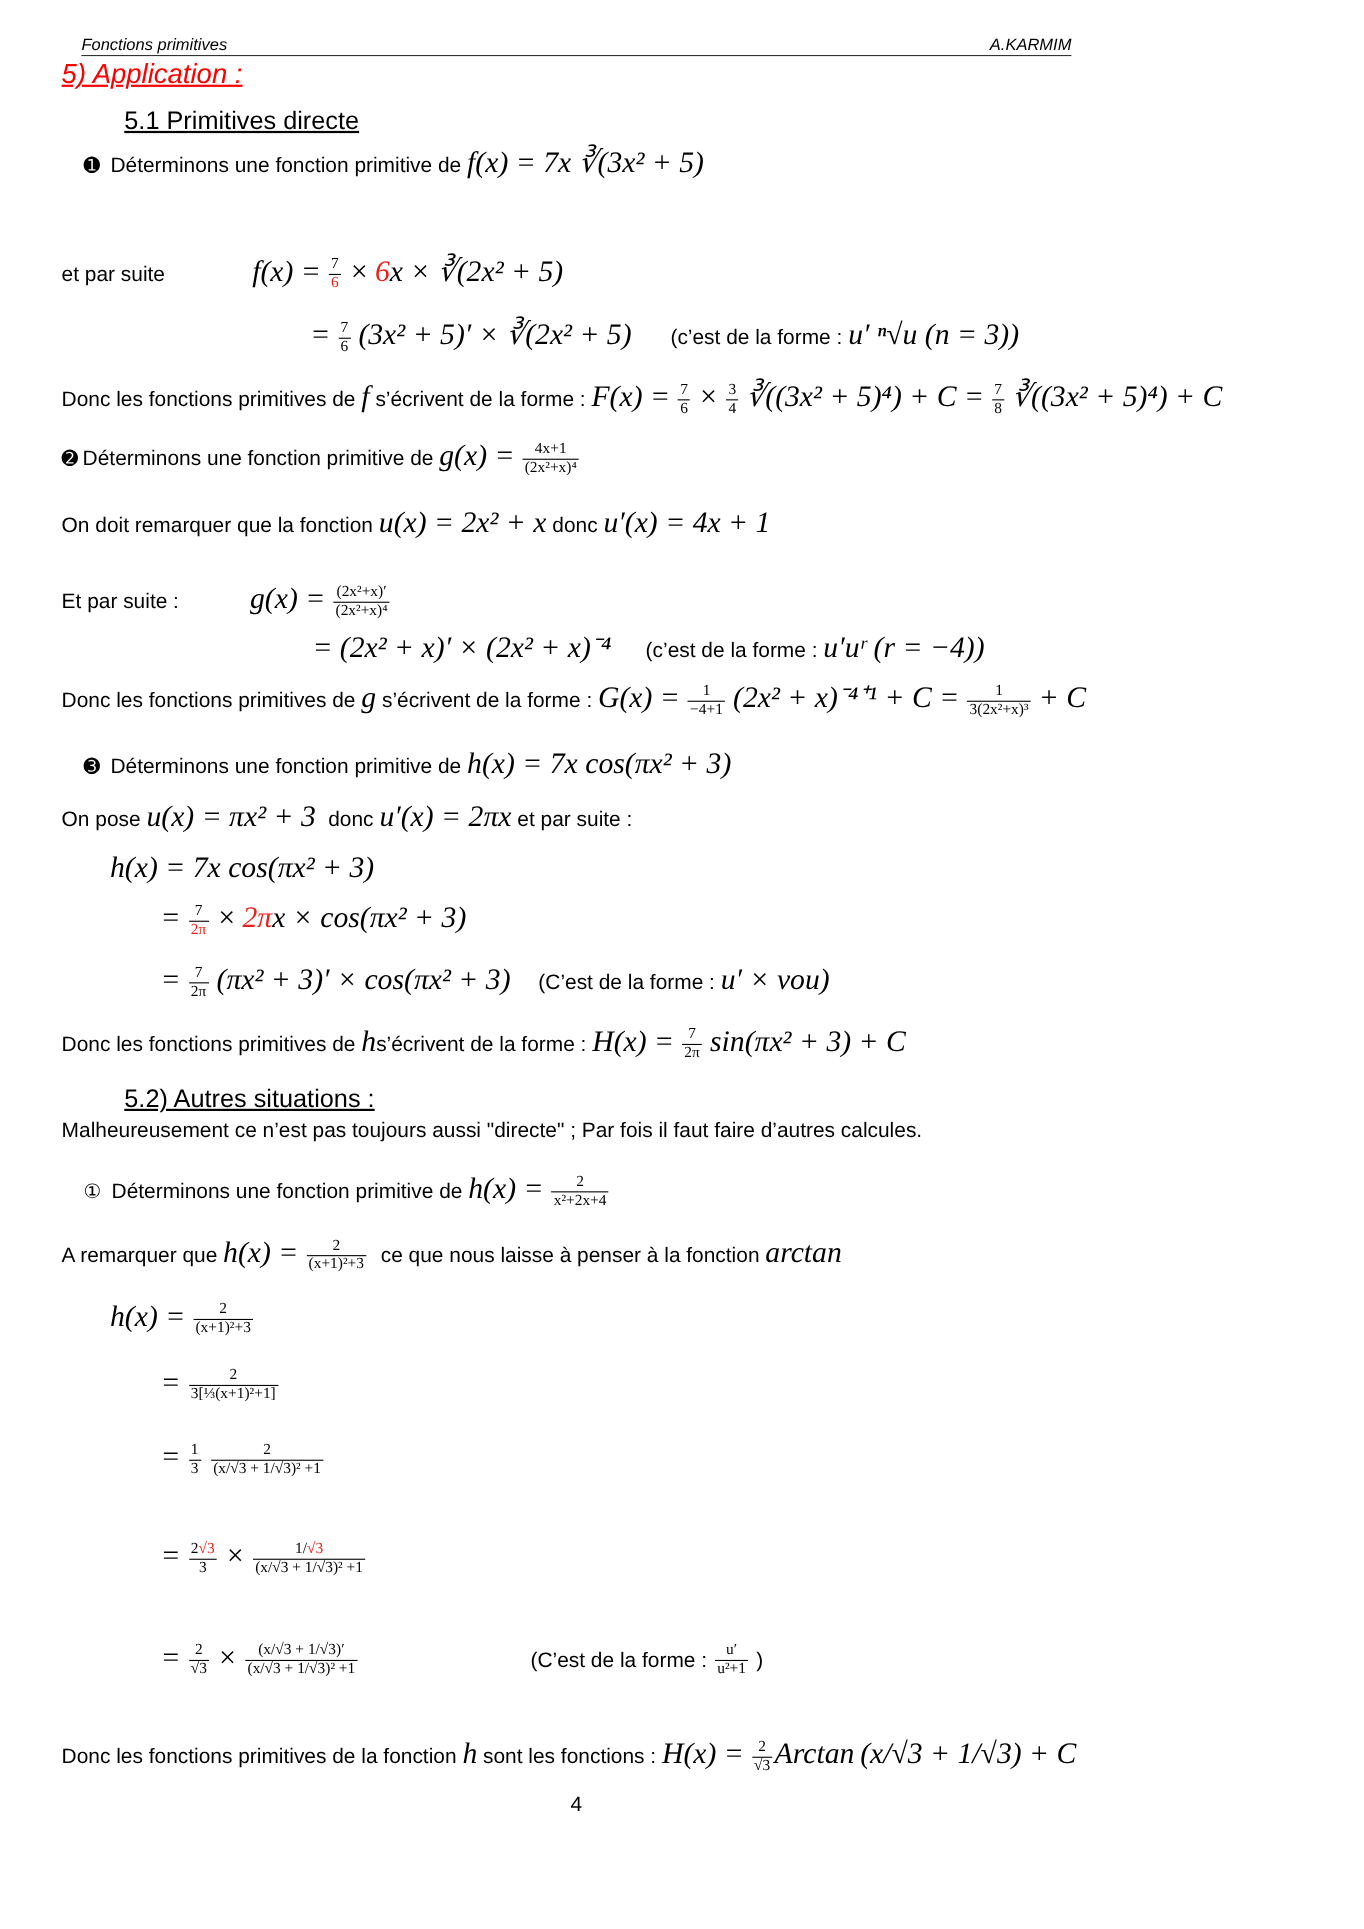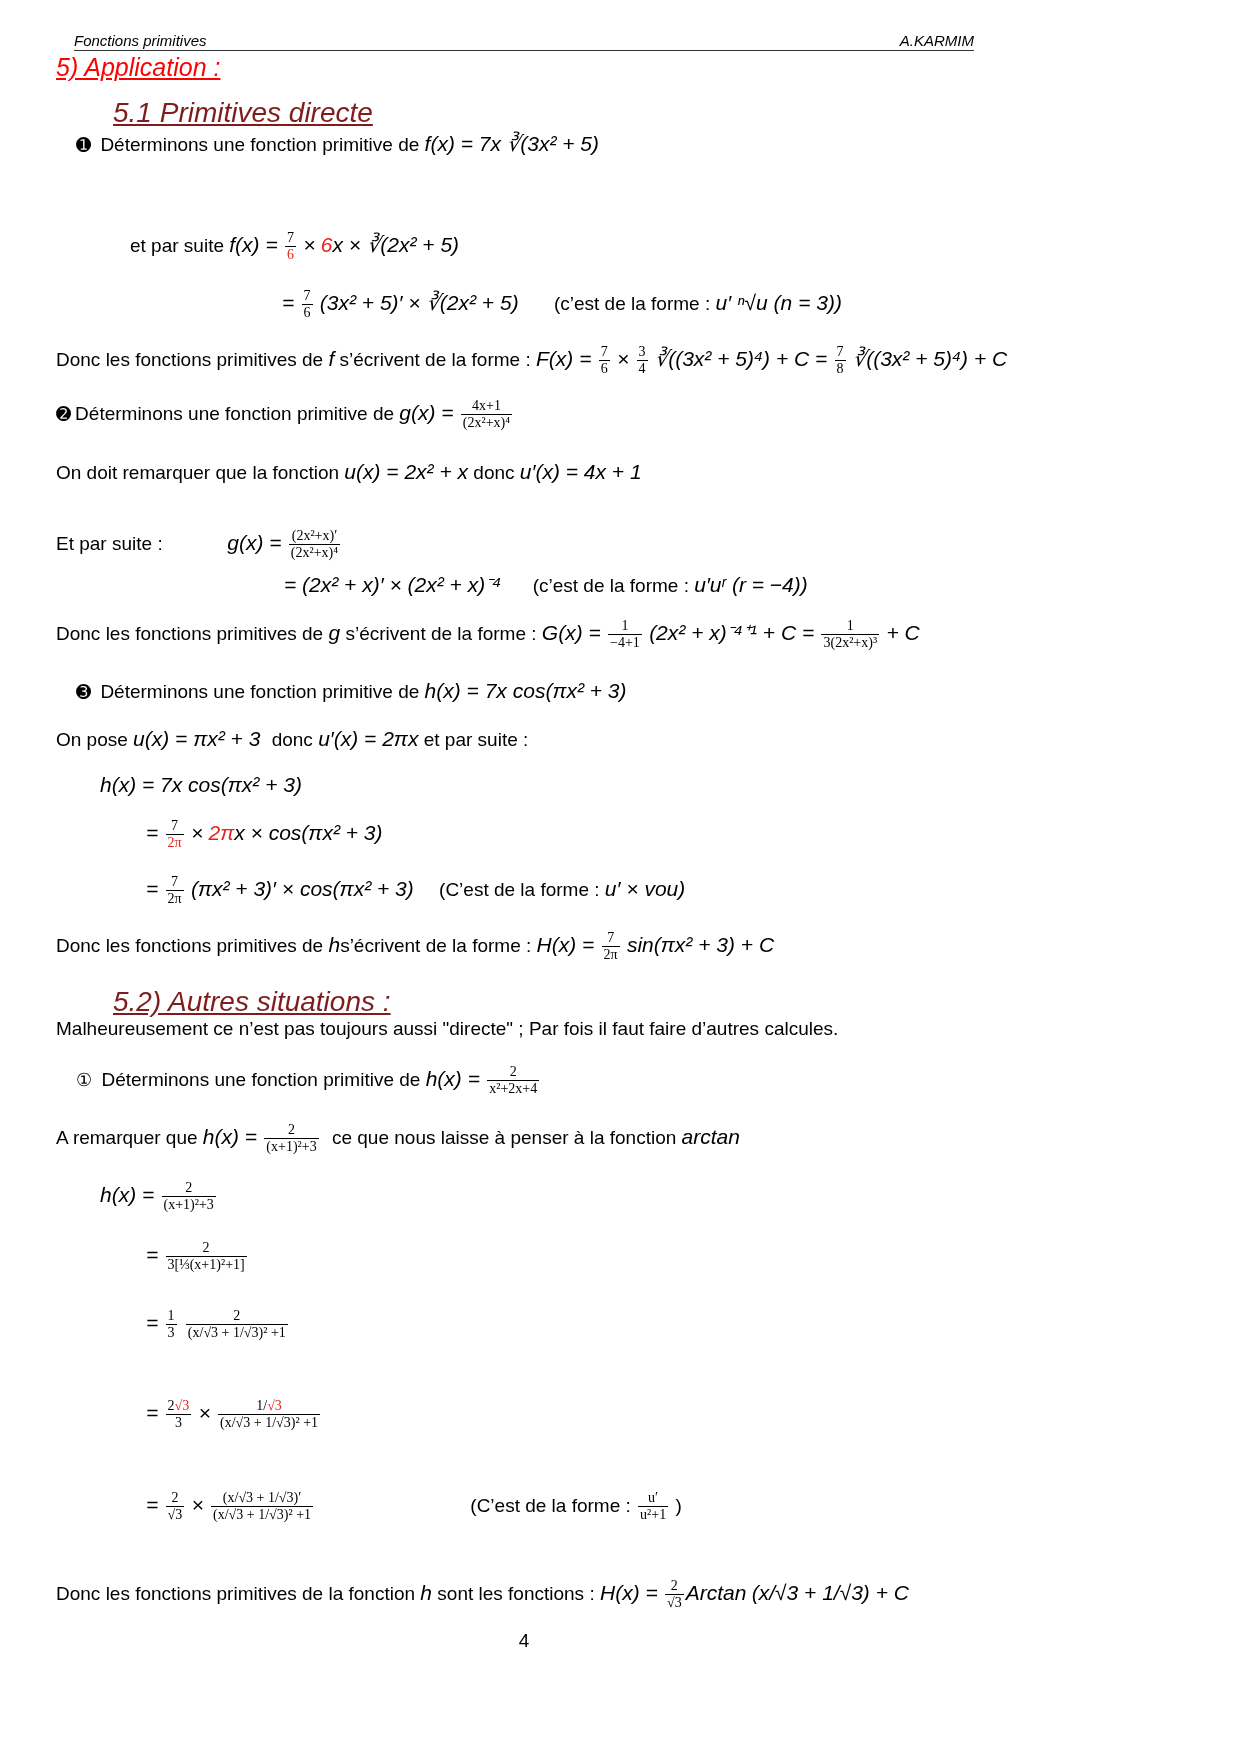--- a/index.html
+++ b/index.html
@@ -5,22 +5,22 @@
   html, body { margin: 0; padding: 0; background: #ffffff; }
   body { width: 1240px; height: 1754px; position: relative; overflow: hidden;
          font-family: "Liberation Sans", sans-serif; color: #000; }
   .page { position: absolute; left: 0; top: 0; width: 1048px; height: 1754px; }
   .header { position: absolute; left: 74px; right: 74px; top: 30px; height: 20px;
             border-bottom: 1.5px solid #333; font-style: italic; font-size: 15px; }
   .header .left { position: absolute; left: 0; bottom: 1px; }
   .header .right { position: absolute; right: 0; bottom: 1px; }
   .row { position: absolute; left: 56px; font-size: 19px; white-space: nowrap; line-height: 1.2; }
   .h1 { color: #ff0000; font-style: italic; text-decoration: underline; font-size: 25px; }
-  .h2 { color: #7f1d1d; font-style: italic; text-decoration: underline; font-size: 28px; }
-  .mi { font-family: Liberation Sans, sans-serif; font-style: italic; font-size: 21px; }
+  .h2 { color: #000000; text-decoration: underline; font-size: 23px; }
+  .mi { font-family: Liberation Serif, serif; font-style: italic; font-size: 27px; }
   .red { color: #e8221b; }
   .frac { display: inline-block; vertical-align: middle; text-align: center; font-family: "Liberation Serif", serif; font-size: 14px; line-height: 1.15; margin: 0 2px; }
   .frac > span { display: block; padding: 0 2px; }
   .frac > span.num { border-bottom: 1px solid #000; }
   .bullet { font-size: 18px; margin-right: 4px; }
   .pagenum { position: absolute; left: 0; right: 0; top: 1630px; text-align: center; font-size: 19px; }
 </style>
 </head>
 <body>
 
@@ -35,21 +35,21 @@
   <div class="row h2" style="top:96px; left:113px;">5.1 Primitives directe</div>
 
   <div class="row" style="top:131px; left:76px;">
     <span class="bullet">➊</span>
     <span>Déterminons une fonction primitive de</span>
     <span class="mi">f(x) = 7x ∛(3x² + 5)</span>
   </div>
 
 
   <div class="row" style="top:230px;">
-    <span style="display:inline-block;width:168px;text-align:right;">et par suite</span>
+    <span style="display:inline-block;width:168px;">et par suite</span>
     <span class="mi">f(x) =</span>
     <span class="frac"><span class="num">7</span><span class="den red">6</span></span>
     <span class="mi">×</span>
     <span class="mi red">6</span><span class="mi">x × ∛(2x² + 5)</span>
   </div>
 
   <div class="row" style="top:288px; left:282px;">
     <span class="mi">=</span>
     <span class="frac"><span class="num">7</span><span class="den">6</span></span>
     <span class="mi">(3x² + 5)′ × ∛(2x² + 5)</span>

